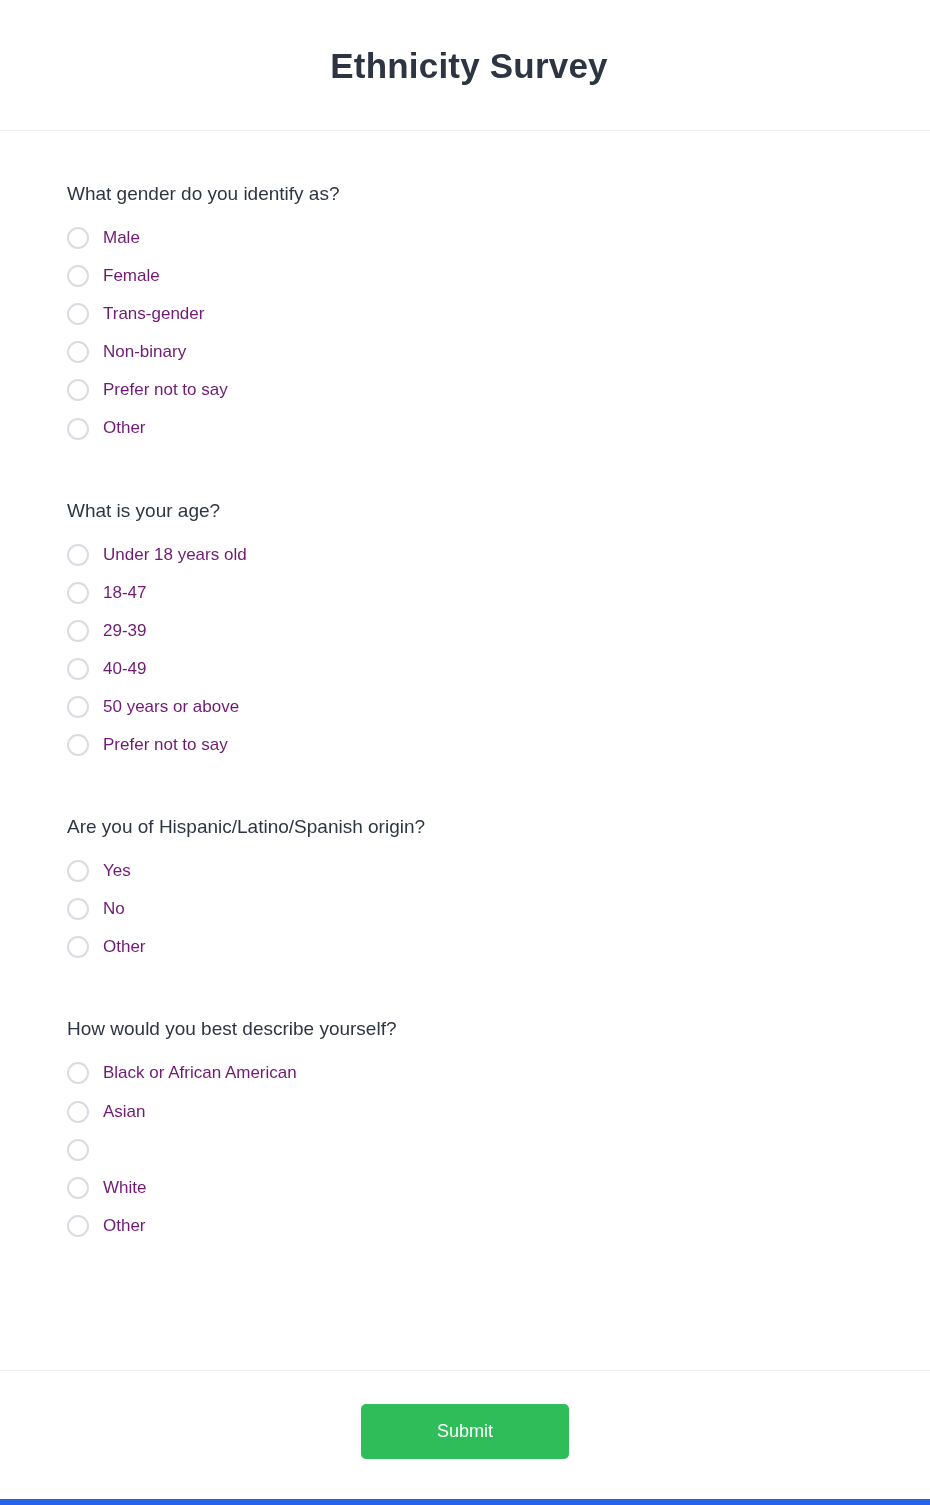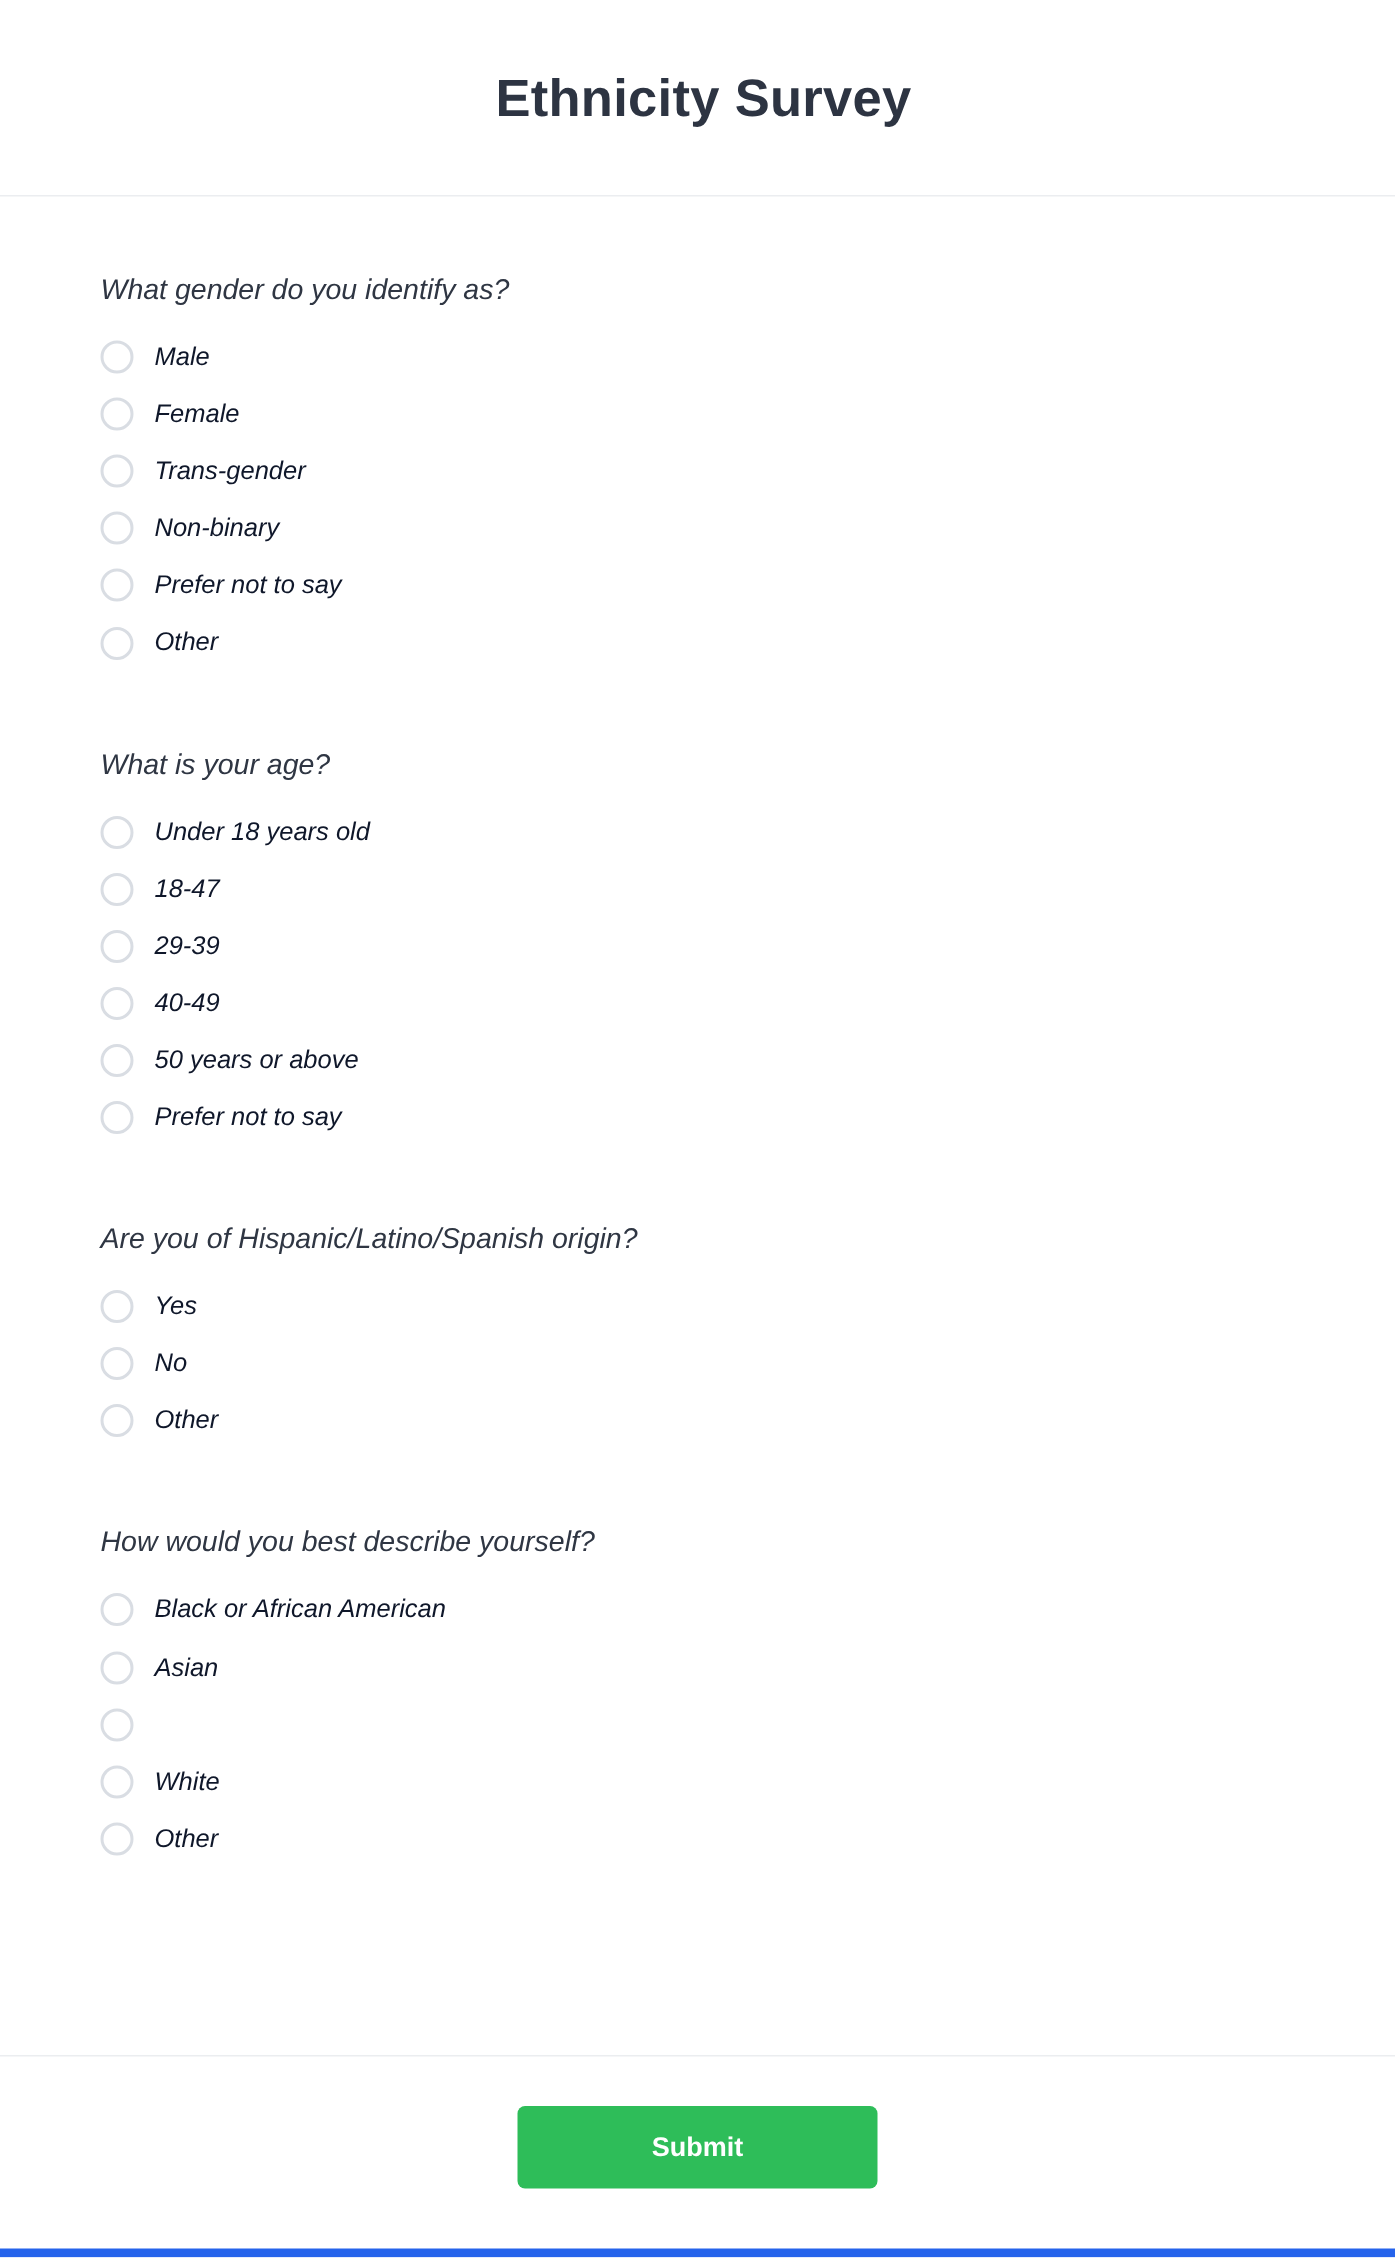--- a/index.html
+++ b/index.html
@@ -29,21 +29,20 @@
     color: #2d3442;
     letter-spacing: 0.2px;
   }
   .form-body {
     padding: 52px 67px 48px 67px;
     border-bottom: 1px solid #ebedf0;
     flex: 1 0 auto;
   }
   .question {
     margin-bottom: 52px;
-    font-style: italic;
   }
   .question:last-child { margin-bottom: 0; }
   .question-label {
     font-size: 19px;
     font-weight: 500;
     color: #2f3643;
     margin-bottom: 14px;
   }
   .option-row {
     display: flex;
@@ -54,38 +53,38 @@
   .radio-circle {
     width: 22px;
     height: 22px;
     border-radius: 50%;
     border: 2px solid #d9dde3;
     background: #ffffff;
     flex: 0 0 auto;
   }
   .option-label {
     font-size: 17px;
-    color: #0f172a;
+    color: #701a75;
     margin-left: 14px;
     line-height: 1.3;
   }
   .submit-section {
     padding: 33px 0 46px 0;
     display: flex;
     justify-content: center;
     align-items: flex-start;
   }
   .submit-button {
-    width: 240px;
+    width: 208px;
     height: 55px;
     border: none;
     border-radius: 5px;
     color: #ffffff;
     font-size: 18px;
-    font-weight: 700;
+    font-weight: 400;
     font-family: "Liberation Sans", sans-serif;
     cursor: pointer;
   }
   .bottom-bar {
     height: 6px;
     width: 100%;
     position: absolute;
     bottom: 0;
     left: 0;
   }

